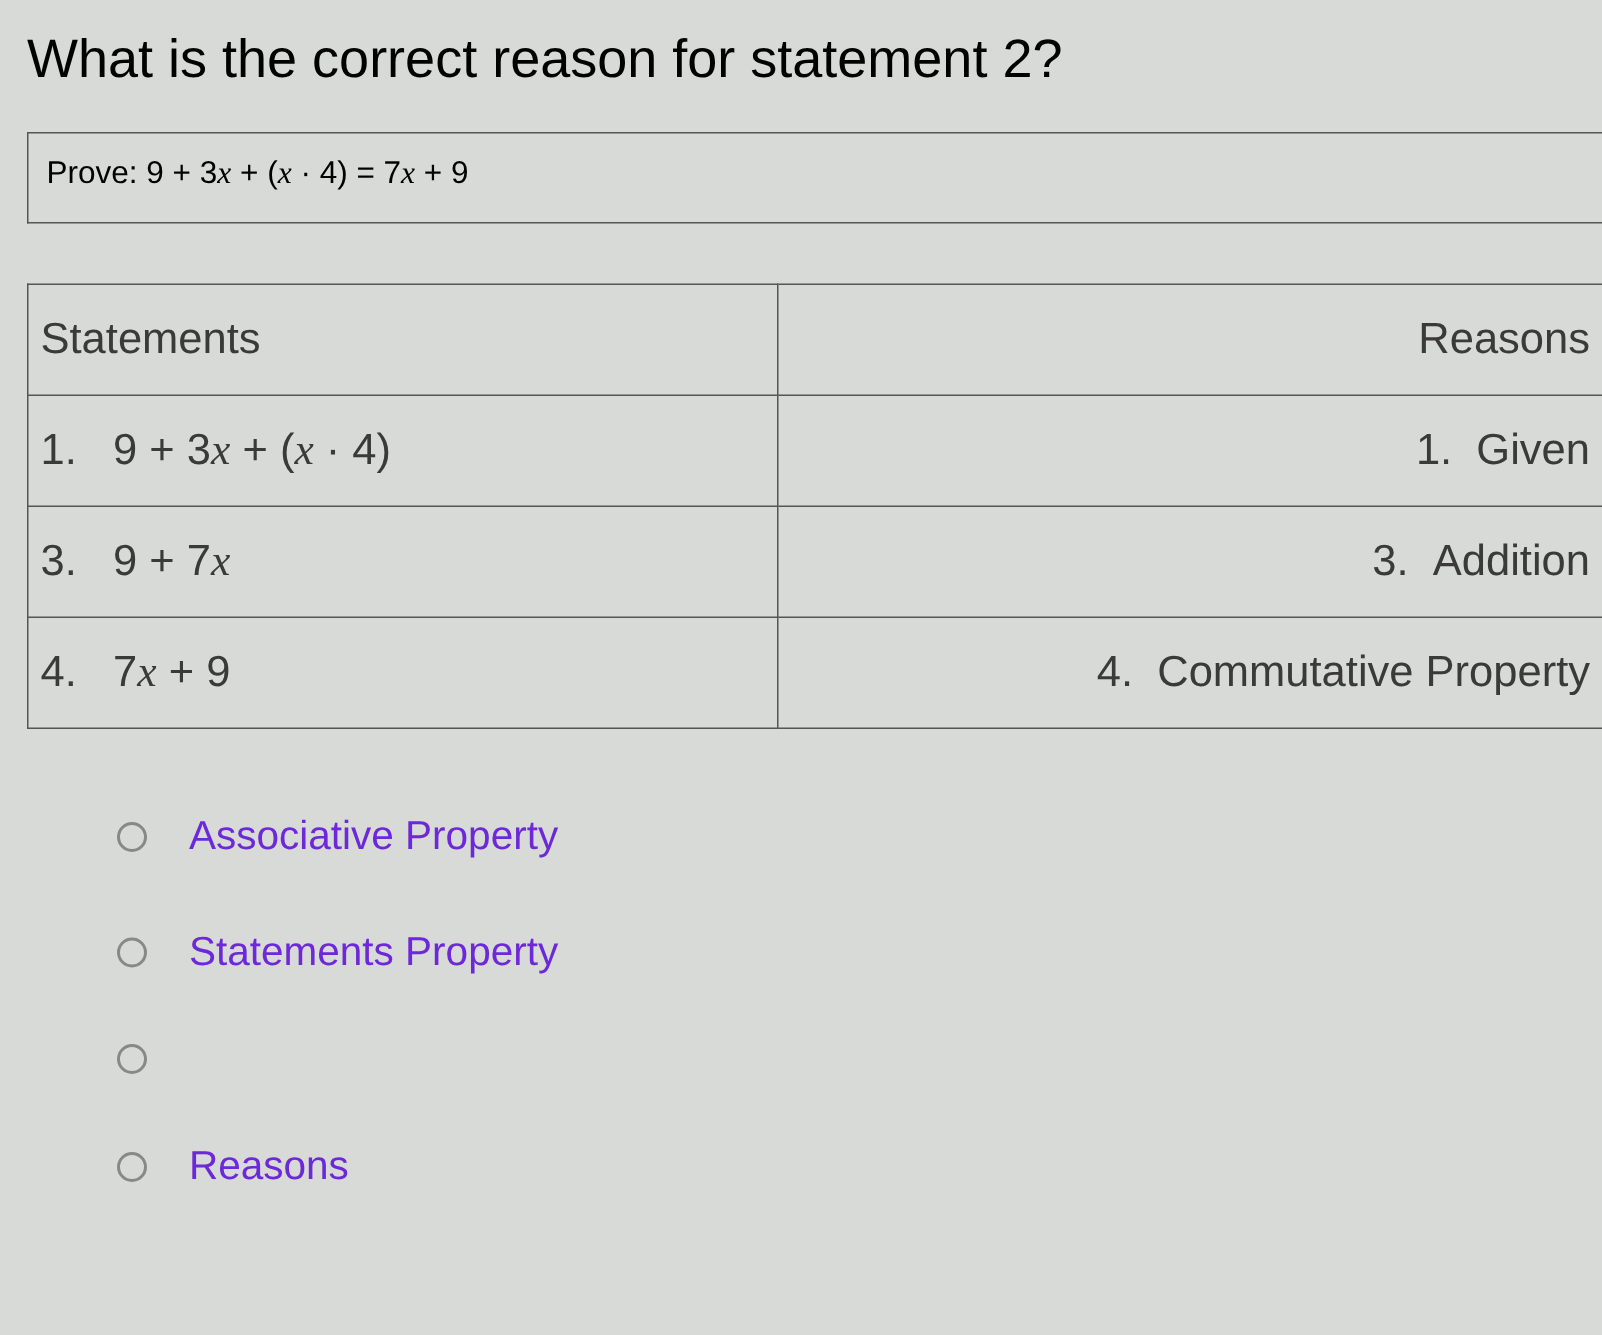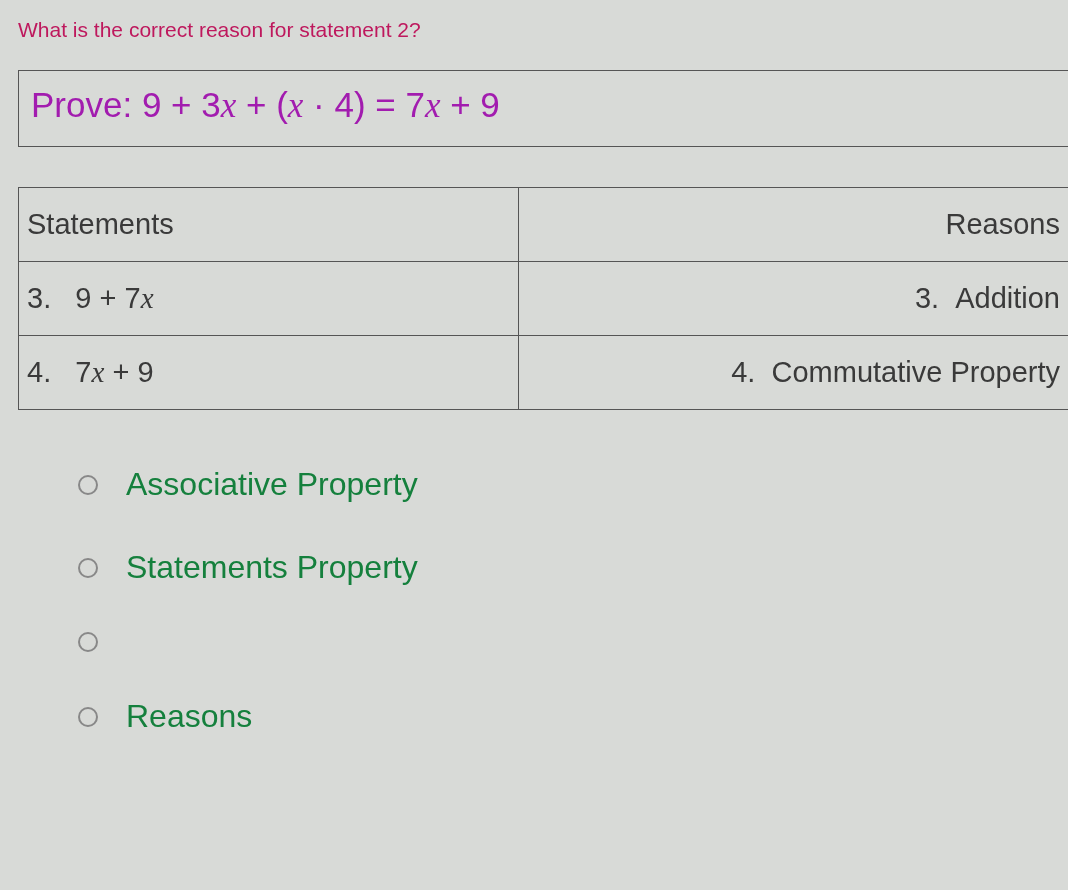--- a/index.html
+++ b/index.html
@@ -10,31 +10,31 @@
     body {
       font-family: Arial, Helvetica, sans-serif;
       background-color: #d8dad7;
       width: 1068px;
       height: 890px;
       padding: 18px 0 0 18px;
       color: #3a3a3a;
       overflow: hidden;
     }
     .question {
-      font-size: 21px;
+      font-size: 36px;
       margin-bottom: 28px;
-      color: #be185d;
+      color: #000000;
     }
     .prove-box {
       border: 1px solid #555;
       border-right: none;
       padding: 14px 26px 20px 12px;
       margin-bottom: 40px;
-      font-size: 35px;
-      color: #a21caf;
+      font-size: 21px;
+      color: #000000;
     }
     .ital {
       font-style: italic;
       font-family: 'Times New Roman', serif;
     }
     table {
       border-collapse: collapse;
       width: 100%;
       margin-bottom: 56px;
     }
@@ -54,22 +54,22 @@
       border-right: none;
       text-align: right;
     }
     .options {
       padding-left: 60px;
     }
     .option {
       display: flex;
       align-items: center;
       margin-bottom: 46px;
-      font-size: 32px;
-      color: #15803d;
+      font-size: 27px;
+      color: #6d28d9;
     }
     .radio {
       width: 20px;
       height: 20px;
       border: 2px solid #888;
       border-radius: 50%;
       margin-right: 28px;
       flex-shrink: 0;
     }
   </style>
@@ -80,20 +80,26 @@
 
 <div class="prove-box">
   <span>Prove: 9 + 3</span><span class="ital">x</span><span> + (</span><span class="ital">x</span><span> · 4) = 7</span><span class="ital">x</span><span> + 9</span>
 </div>
 
 <table>
   <tbody>
       <tr>
     <td class="first-col">Statements</td>
     <td class="second-col">Reasons</td>
+  </tr>
+  <tr>
+    <td class="first-col">
+      <span>1.&nbsp;&nbsp;&nbsp;9 + 3</span><span class="ital">x</span><span> + (</span><span class="ital">x</span><span> · 4)</span>
+    </td>
+    <td class="second-col">1.&nbsp;&nbsp;Given</td>
   </tr>
   <tr>
     <td class="first-col">
       <span>3.&nbsp;&nbsp;&nbsp;9 + 7</span><span class="ital">x</span>
     </td>
     <td class="second-col">3.&nbsp;&nbsp;Addition</td>
   </tr>
   <tr>
     <td class="first-col">
       <span>4.&nbsp;&nbsp;&nbsp;7</span><span class="ital">x</span><span> + 9</span>

